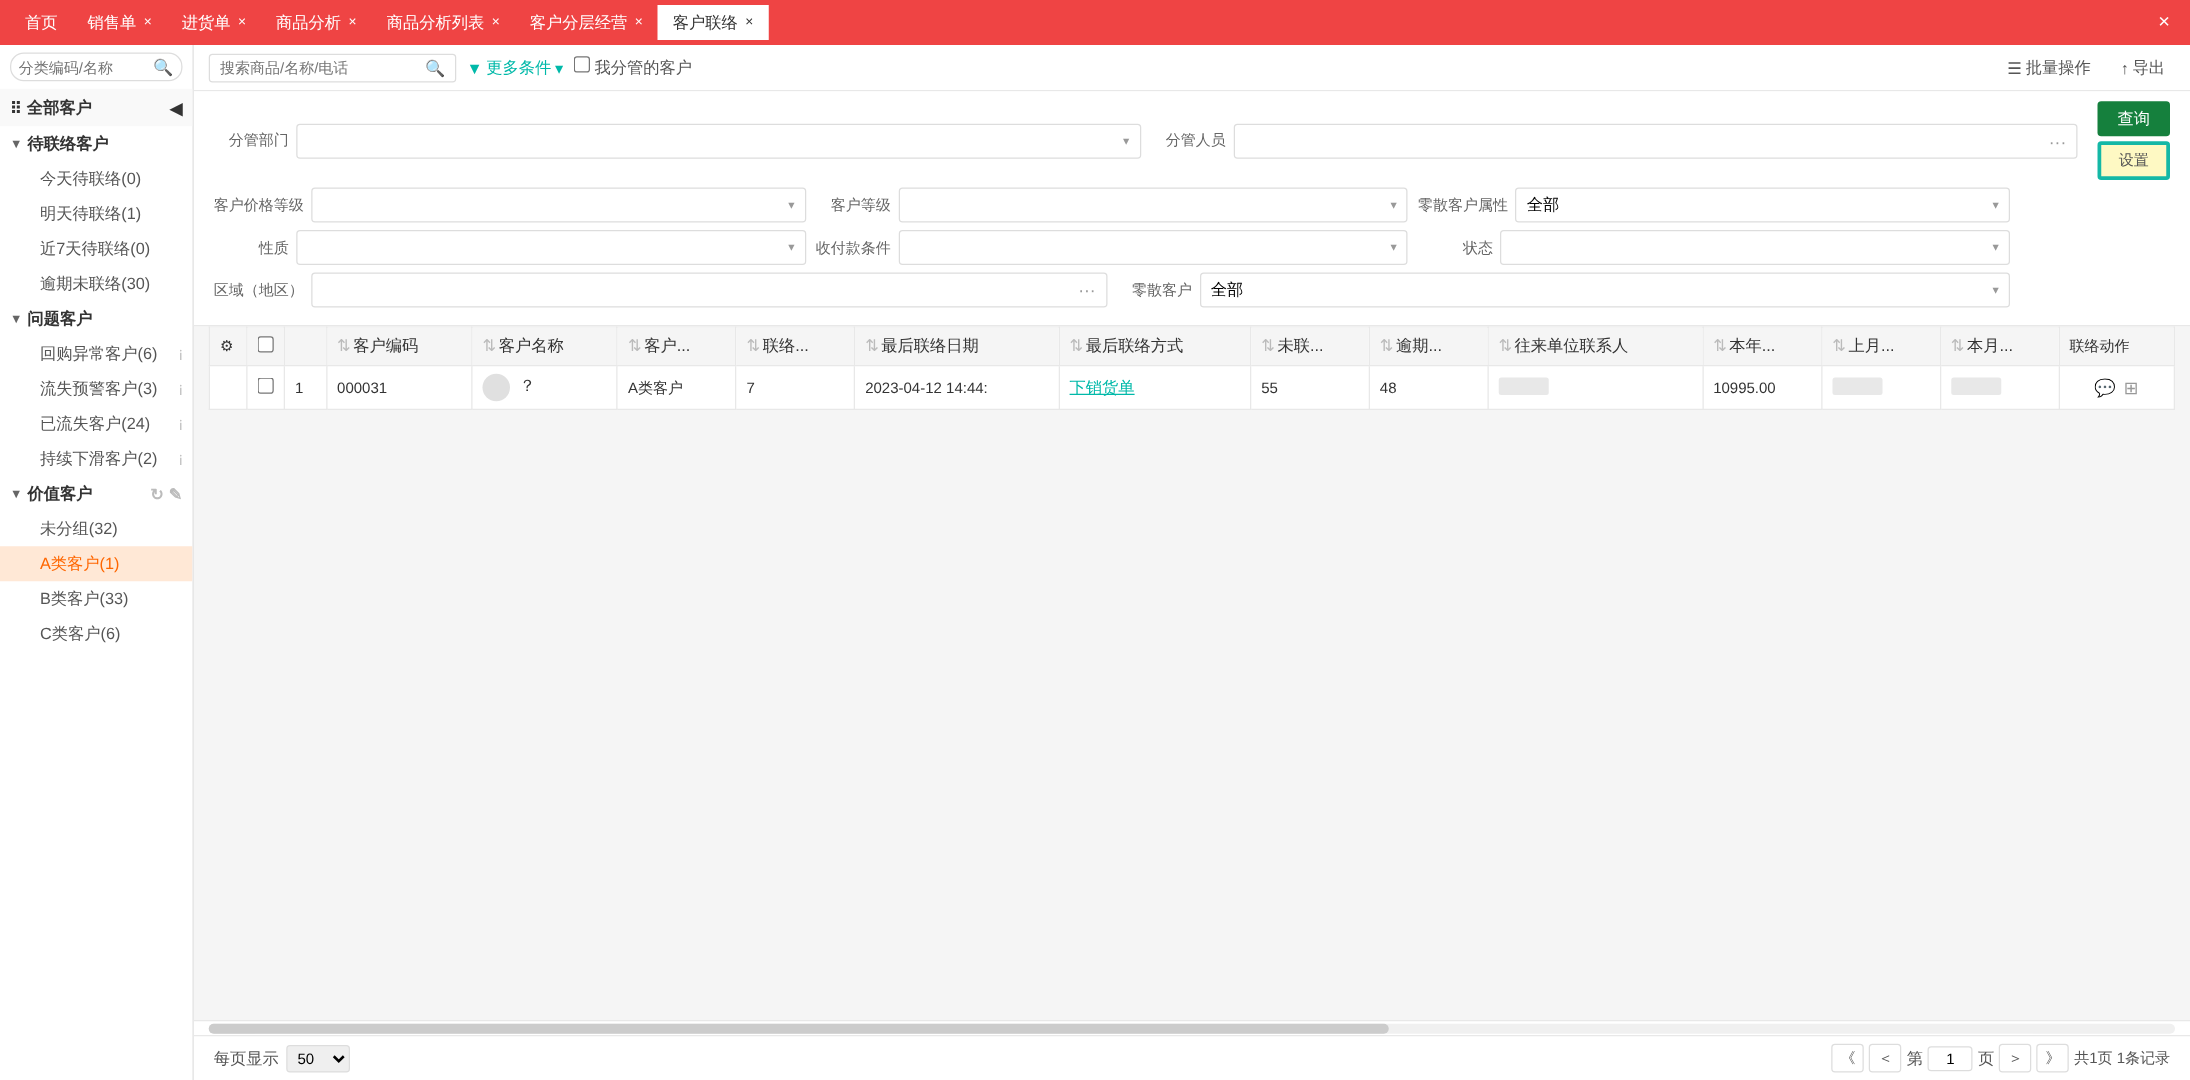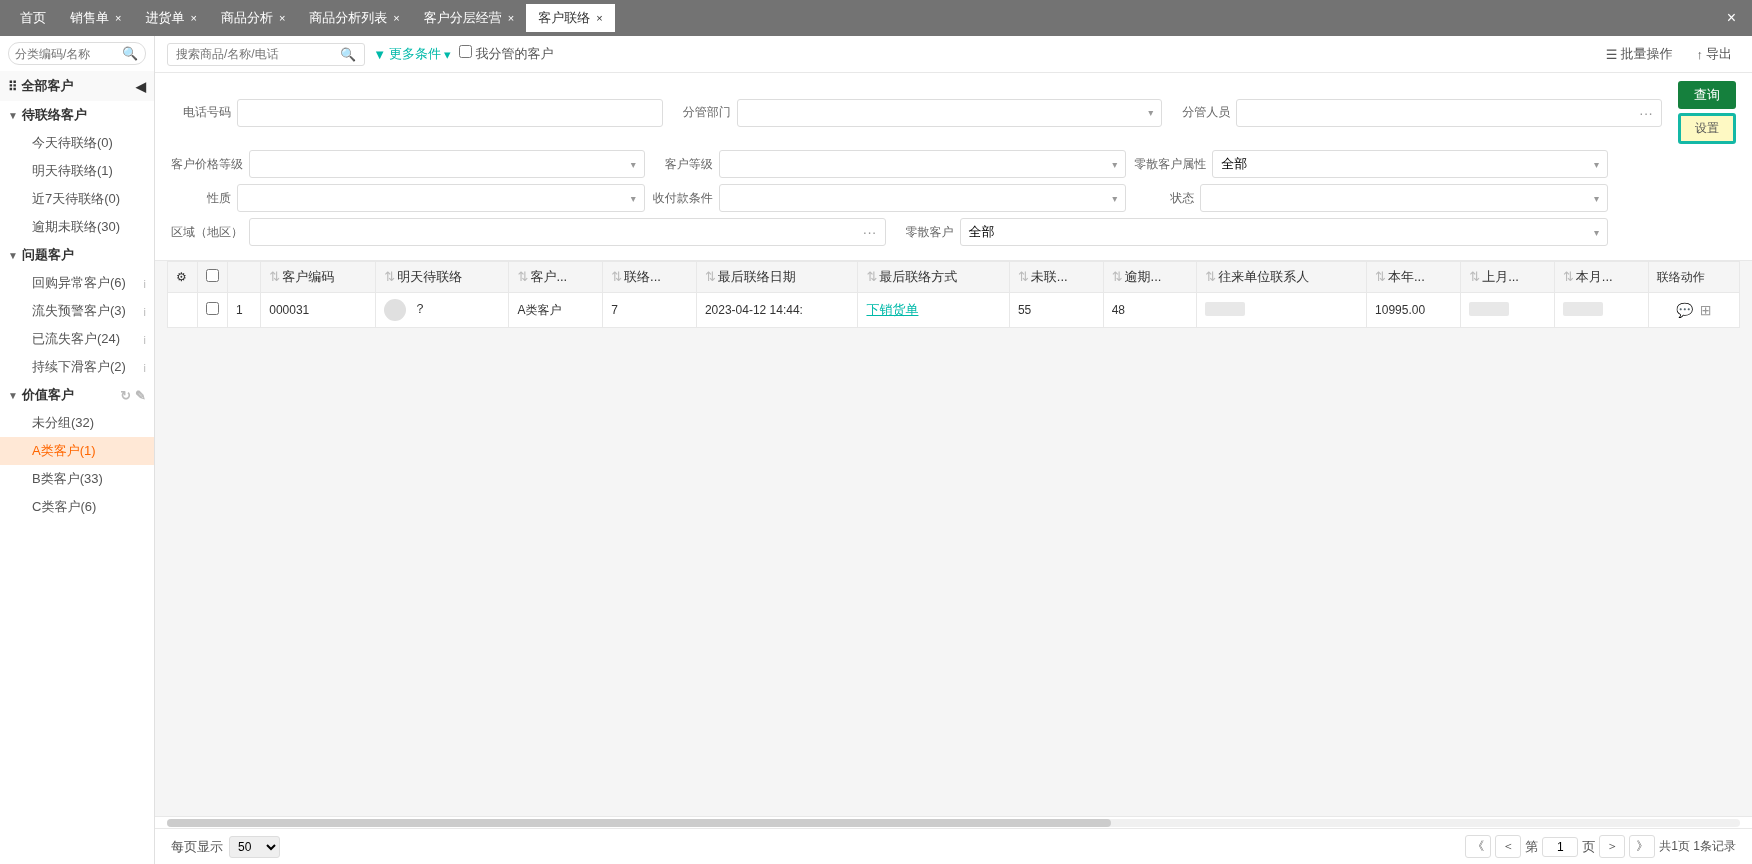--- a/index.html
+++ b/index.html
@@ -1,21 +1,21 @@
 <!DOCTYPE html>
 <html><head>
   <meta charset="utf-8">
   <style>
     * { box-sizing: border-box; margin: 0; padding: 0; font-family: "Microsoft YaHei", "PingFang SC", sans-serif; font-size: 13px; }
     body { background: #f5f5f5; width: 1752px; height: 864px; overflow: hidden; }
 
     
     .top-nav {
       display: flex; align-items: center;
-      background: #737373; height: 36px;
+      background: #ef4444; height: 36px;
       padding: 4px 8px;
       color: white;
     }
     .top-nav .nav-item {
       display: flex; align-items: center;
       padding: 0 12px; height: 100%;
       cursor: pointer; color: white; font-size: 13px;
       white-space: nowrap;
     }
     .top-nav .nav-item.active {
@@ -299,24 +299,20 @@
       </div>
       <div class="export-btn">
         <span>↑</span>
         <span>导出</span>
       </div>
     </div>
 
     <div class="advanced-filter">
 
       <div class="filter-row">
-        <div class="filter-field" style="flex:1.5;">
-          <span class="filter-label">电话号码</span>
-          <div class="filter-input"></div>
-        </div>
         <div class="filter-field" style="flex:1.5;">
           <span class="filter-label">分管部门</span>
           <div class="filter-input">
             <span></span>
             <span class="dropdown-icon">▾</span>
           </div>
         </div>
         <div class="filter-field" style="flex:1.5;">
           <span class="filter-label">分管人员</span>
           <div class="filter-input with-dots">
@@ -400,21 +396,21 @@
     </div>
 
     <div class="table-area">
       <table class="data-table">
         <thead>
           <tr>
             <th class="gear-col">⚙</th>
             <th class="checkbox-col"><input type="checkbox" style=""></th>
             <th></th>
             <th><span class="sort-handle">⇅</span><span>客户编码</span></th>
-            <th><span class="sort-handle">⇅</span><span>明天待联络</span></th>
+            <th><span class="sort-handle">⇅</span><span>客户名称</span></th>
             <th><span class="sort-handle">⇅</span><span>客户...</span></th>
             <th><span class="sort-handle">⇅</span><span>联络...</span></th>
             <th><span class="sort-handle">⇅</span><span>最后联络日期</span></th>
             <th><span class="sort-handle">⇅</span><span>最后联络方式</span></th>
             <th><span class="sort-handle">⇅</span><span>未联...</span></th>
             <th><span class="sort-handle">⇅</span><span>逾期...</span></th>
             <th><span class="sort-handle">⇅</span><span>往来单位联系人</span></th>
             <th><span class="sort-handle">⇅</span><span>本年...</span></th>
             <th><span class="sort-handle">⇅</span><span>上月...</span></th>
             <th><span class="sort-handle">⇅</span><span>本月...</span></th>

